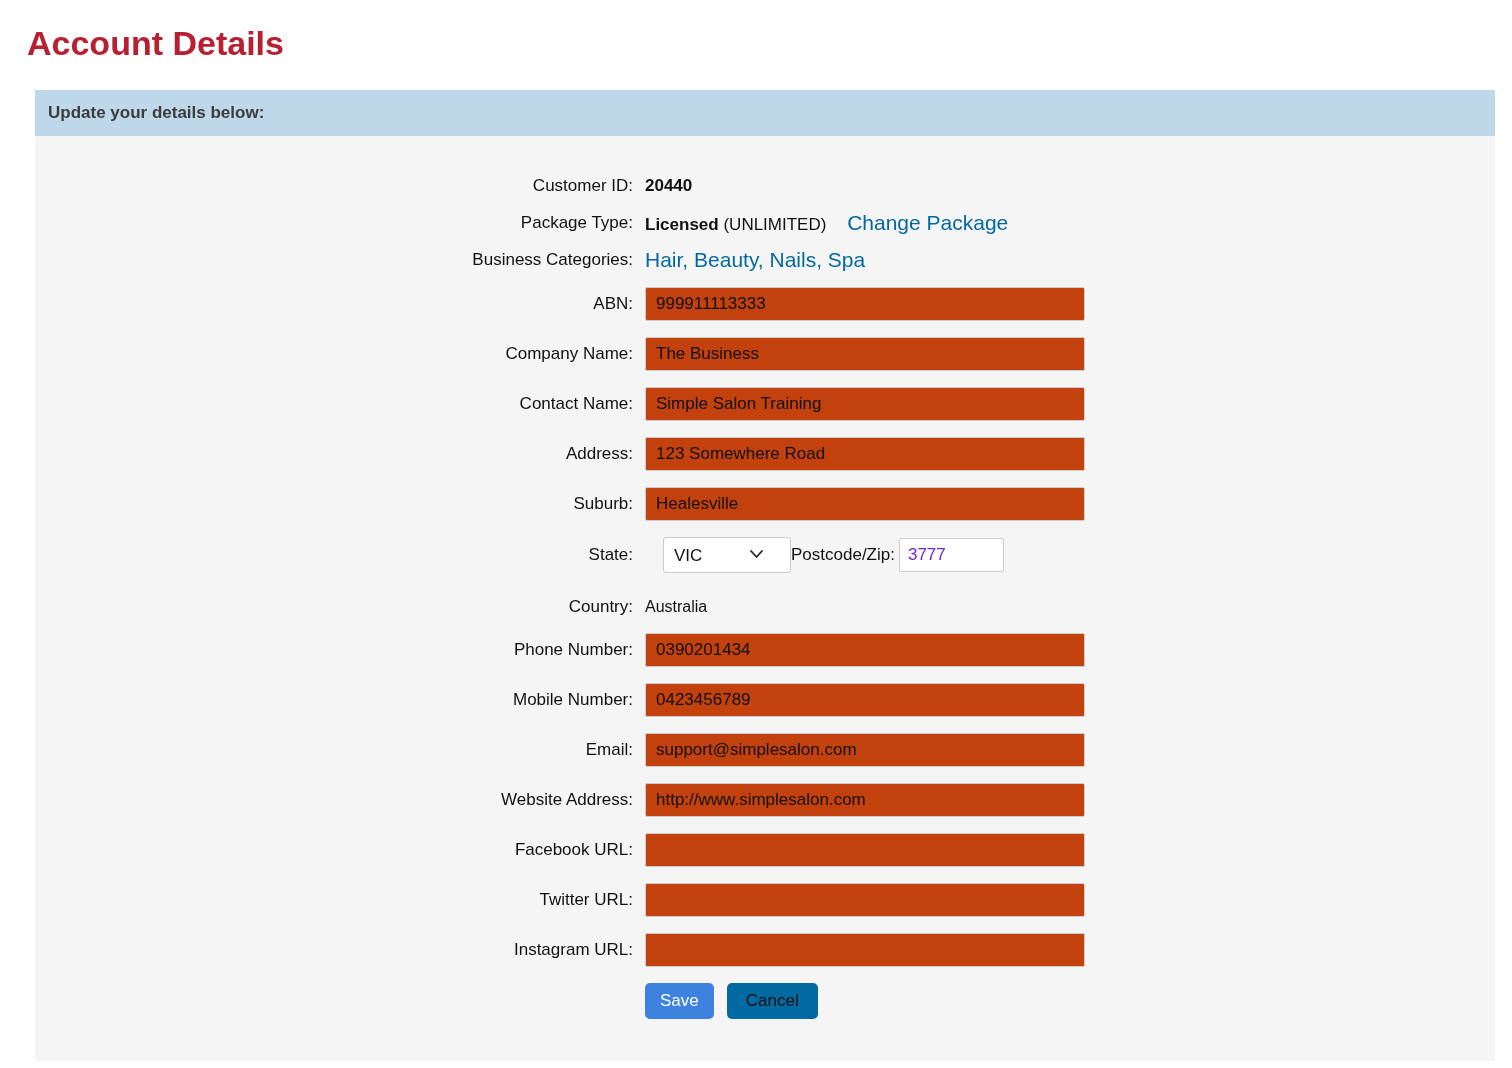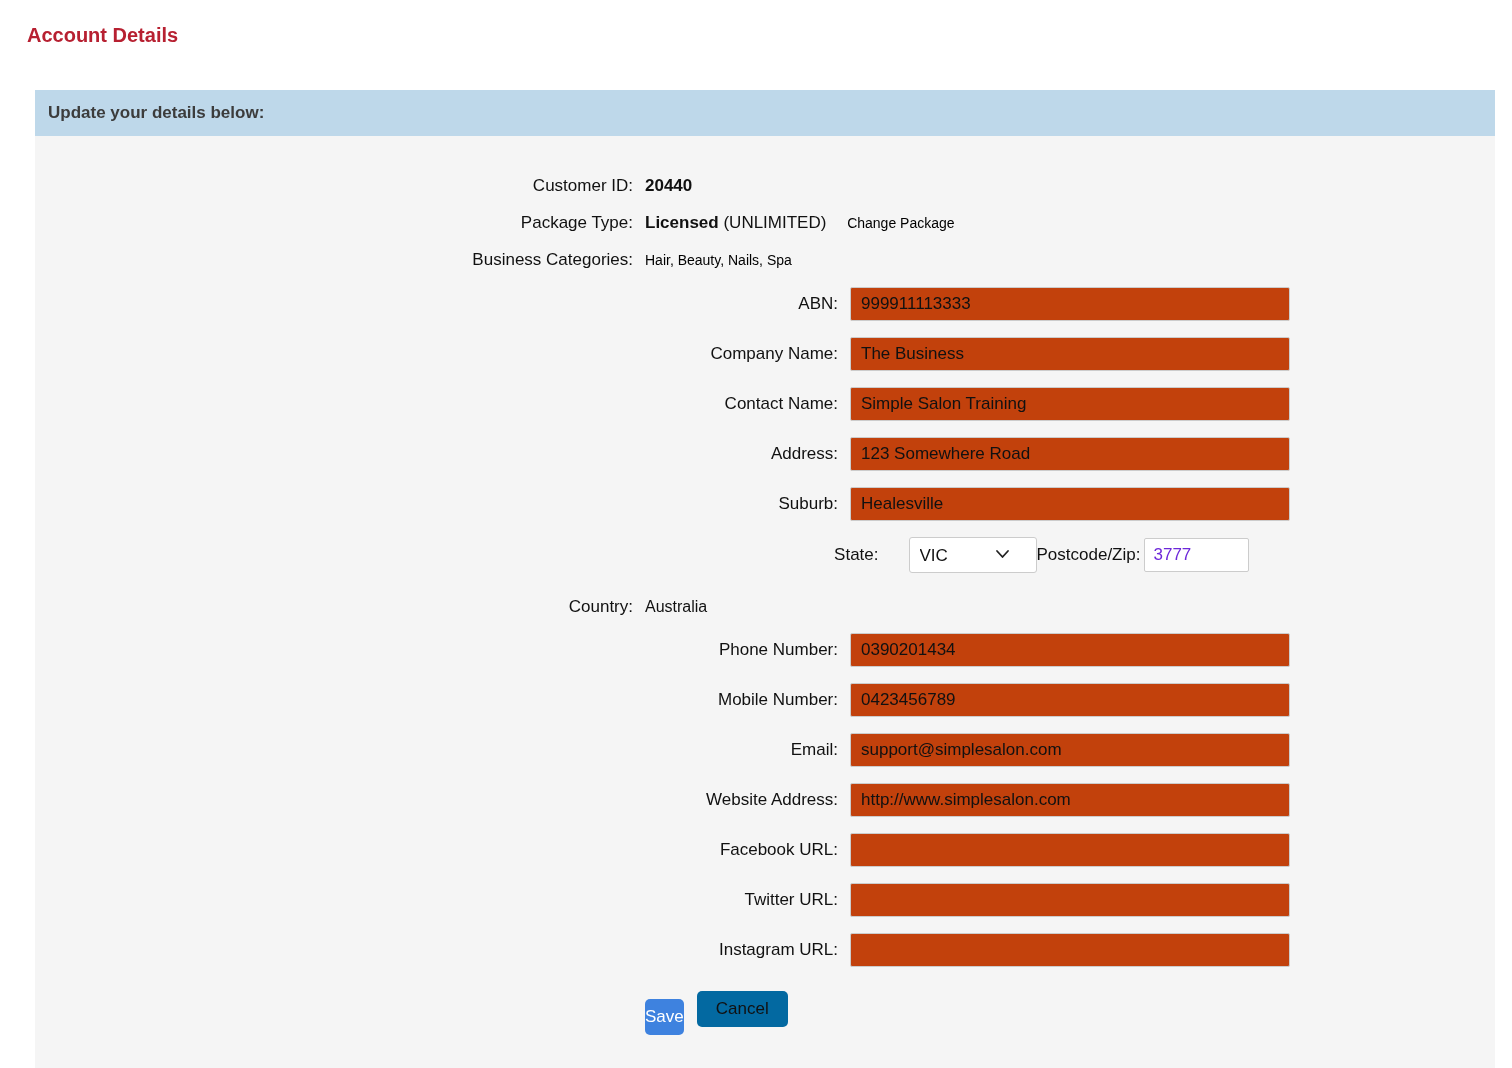--- a/index.html
+++ b/index.html
@@ -7,21 +7,21 @@
   body {
     width: 1512px;
     height: 1068px;
     background: #ffffff;
     font-family: "Liberation Sans", sans-serif;
     color: #111111;
     overflow: hidden;
   }
   .page-title {
     margin: 24px 0 0 27px;
-    font-size: 20px;
+    font-size: 34px;
     font-weight: bold;
     color: #b72031;
   }
   .panel {
     position: absolute;
     left: 35px;
     top: 90px;
     width: 1460px;
   }
   .panel-header {
@@ -46,28 +46,28 @@
     width: 610px;
     padding-right: 12px;
     text-align: right;
     font-size: 17px;
     color: #111111;
   }
   .text-row { height: 37px; }
   .text-row .static-val { font-size: 17px; }
   .b { font-weight: bold; }
   .link {
-    color: #000000;
-    font-size: 14px;
+    color: #0369a1;
+    font-size: 21px;
     text-decoration: none;
     cursor: pointer;
   }
   .change-pkg { margin-left: 16px; }
   .cats-row { margin-bottom: 9px; }
-  .input-row { margin-bottom: 16px; justify-content: center; }
+  .input-row { margin-bottom: 16px; }
   input.field {
     width: 440px;
     height: 34px;
     border: 1px solid #cccccc;
     border-radius: 2px;
     background: #c2410c;
     padding: 0 10px;
     font-family: "Liberation Sans", sans-serif;
     font-size: 17px;
     color: #111111;
@@ -119,22 +119,21 @@
     height: 36px;
     border: none;
     border-radius: 5px;
     font-family: "Liberation Sans", sans-serif;
     font-size: 17px;
     cursor: pointer;
   }
   .btn-save {
     background: #3e82df;
     color: #ffffff;
-    padding: 0 0;
-    margin-top: 16px;
+    padding: 0 15px;
   }
   .btn-cancel {
     background: #0369a1;
     color: #111111;
     padding: 0 19px;
     margin-left: 13px;
   }
 </style>
 </head>
 <body>

